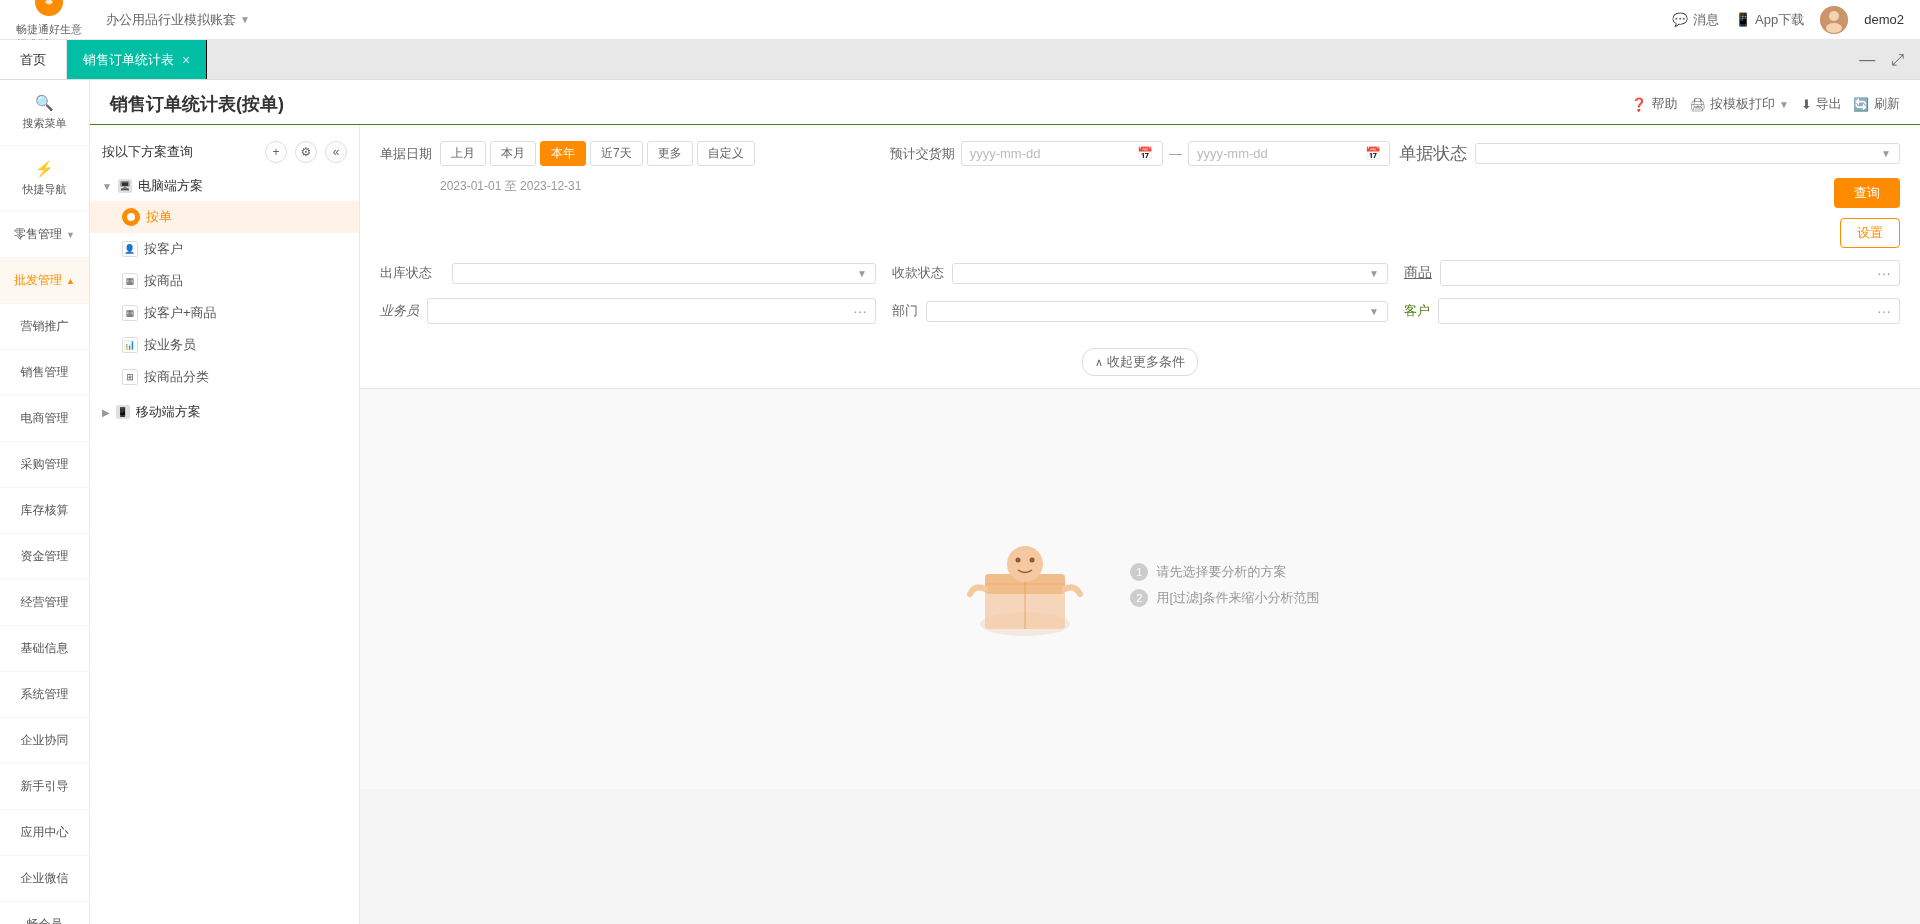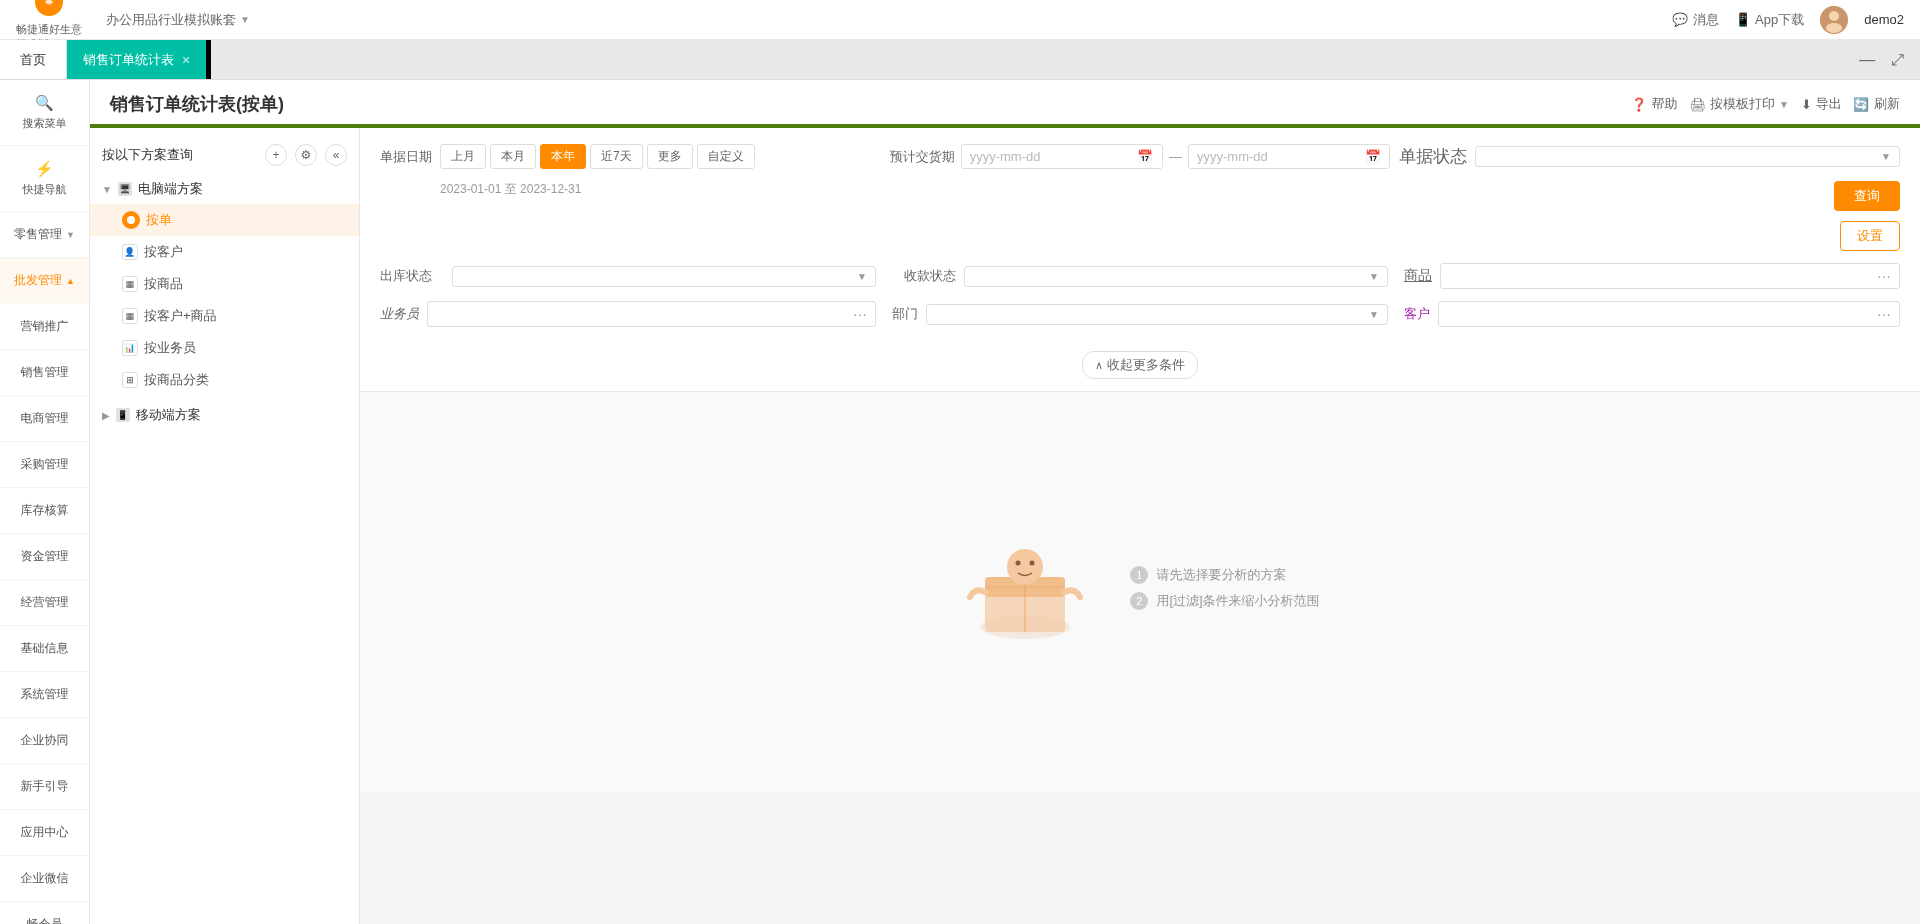--- a/index.html
+++ b/index.html
@@ -24,21 +24,21 @@
 
     
     .sidebar { width: 90px; background: #fff; border-right: 1px solid #e8e8e8; display: flex; flex-direction: column; overflow-y: auto; flex-shrink: 0; }
     .sidebar-item { padding: 14px 8px; text-align: center; cursor: pointer; font-size: 12px; color: #555; display: flex; flex-direction: column; align-items: center; gap: 4px; border-bottom: 1px solid #f5f5f5; }
     .sidebar-item.active { color: #ff8c00; }
 
     
     .content-area { flex: 1; overflow: hidden; display: flex; flex-direction: column; }
 
     
-    .page-header { padding: 12px 20px 8px; background: #fff; border-bottom: 4px solid #4d7c0f; display: flex; align-items: center; justify-content: space-between; flex-shrink: 0; }
+    .page-header { padding: 12px 20px 8px; background: #fff; border-bottom: 1px solid #4d7c0f; display: flex; align-items: center; justify-content: space-between; flex-shrink: 0; }
     .page-title { font-size: 18px; font-weight: bold; color: #333; }
     .page-header-actions { display: flex; align-items: center; gap: 12px; }
     .header-action-btn { display: flex; align-items: center; gap: 4px; color: #666; font-size: 13px; cursor: pointer; }
     .export-btn { display: flex; align-items: center; gap: 4px; color: #666; font-size: 13px; cursor: pointer; }
     .refresh-btn { display: flex; align-items: center; gap: 4px; color: #666; font-size: 13px; cursor: pointer; }
 
     
     .content-body { display: flex; flex: 1; overflow: hidden; background: #f5f5f5; }
     .left-panel { width: 270px; background: #fff; border-right: 1px solid #e8e8e8; padding: 12px 0; flex-shrink: 0; overflow-y: auto; }
     .left-panel-header { display: flex; align-items: center; justify-content: space-between; padding: 4px 12px 8px; }
@@ -108,21 +108,21 @@
       </svg>
     </div>
     <span class="user-name">demo2</span>
   </div>
 </div>
 
 <div style="display:flex; align-items:stretch; background:#e8e8e8; height:40px; border-bottom:1px solid #ddd; flex-shrink:0;">
   <div style="display:flex;align-items:center;padding:0 20px;background:#fff;color:#333;font-size:13px;cursor:pointer;border-right:1px solid #ddd;">
     <span>首页</span>
   </div>
-  <div style="display:flex;align-items:center;padding:0 16px;background:#00bfa5;color:#fff;font-size:13px;cursor:pointer;border-right:5px solid #000000;gap:8px;">
+  <div style="display:flex;align-items:center;padding:0 16px;background:#00bfa5;color:#fff;font-size:13px;cursor:pointer;border-right:1px solid #000000;gap:8px;">
     <span>销售订单统计表</span>
     <span style="font-size:14px;opacity:0.8;">×</span>
   </div>
   <div style="flex:1;"></div>
   <div style="display:flex;align-items:center;padding:0 12px;gap:8px;">
     <button class="tab-bar-btn">—</button>
     <button class="tab-bar-btn">⤢</button>
   </div>
 </div>
 
@@ -331,21 +331,21 @@
           </div>
 
           <div style="display:grid;grid-template-columns:1fr 1fr 1fr;gap:16px;margin-bottom:12px;align-items:center;">
             <div style="display:flex;align-items:center;gap:20px;">
               <span style="font-size:13px;color:#666;white-space:nowrap;">出库状态</span>
               <div style="border:1px solid #ddd;border-radius:3px;padding:4px 8px;flex:1;display:flex;align-items:center;justify-content:space-between;cursor:pointer;">
                 <span style="color:#ccc;font-size:13px;"></span>
                 <span style="color:#999;font-size:10px;">▼</span>
               </div>
             </div>
-            <div style="display:flex;align-items:center;gap:8px;margin-left:12px;">
+            <div style="display:flex;align-items:center;gap:8px;">
               <span style="font-size:13px;color:#666;white-space:nowrap;">收款状态</span>
               <div style="border:1px solid #ddd;border-radius:3px;padding:4px 8px;flex:1;display:flex;align-items:center;justify-content:space-between;cursor:pointer;">
                 <span style="color:#ccc;font-size:13px;"></span>
                 <span style="color:#999;font-size:10px;">▼</span>
               </div>
             </div>
             <div style="display:flex;align-items:center;gap:8px;">
               <span style="font-size:14px;color:#666;white-space:nowrap;text-decoration:underline;">商品</span>
               <div style="border:1px solid #ddd;border-radius:3px;padding:4px 8px;flex:1;display:flex;align-items:center;justify-content:flex-end;cursor:pointer;">
                 <span style="color:#999;font-size:14px;">···</span>
@@ -361,21 +361,21 @@
               </div>
             </div>
             <div style="display:flex;align-items:center;gap:8px;">
               <span style="font-size:13px;color:#666;white-space:nowrap;">部门</span>
               <div style="border:1px solid #ddd;border-radius:3px;padding:4px 8px;flex:1;display:flex;align-items:center;justify-content:space-between;cursor:pointer;">
                 <span style="color:#ccc;font-size:13px;"></span>
                 <span style="color:#999;font-size:10px;">▼</span>
               </div>
             </div>
             <div style="display:flex;align-items:center;gap:8px;">
-              <span style="font-size:13px;color:#a21caf;white-space:nowrap;">客户</span>
+              <span style="font-size:13px;color:#4d7c0f;white-space:nowrap;">客户</span>
               <div style="border:1px solid #ddd;border-radius:3px;padding:4px 8px;flex:1;display:flex;align-items:center;justify-content:flex-end;cursor:pointer;">
                 <span style="color:#999;font-size:14px;">···</span>
               </div>
             </div>
           </div>
 
           <div style="display:flex;justify-content:center;padding:8px 0 12px;">
             <div class="collapse-btn">
               <span style="font-size:11px;">∧</span>
               <span>收起更多条件</span>

